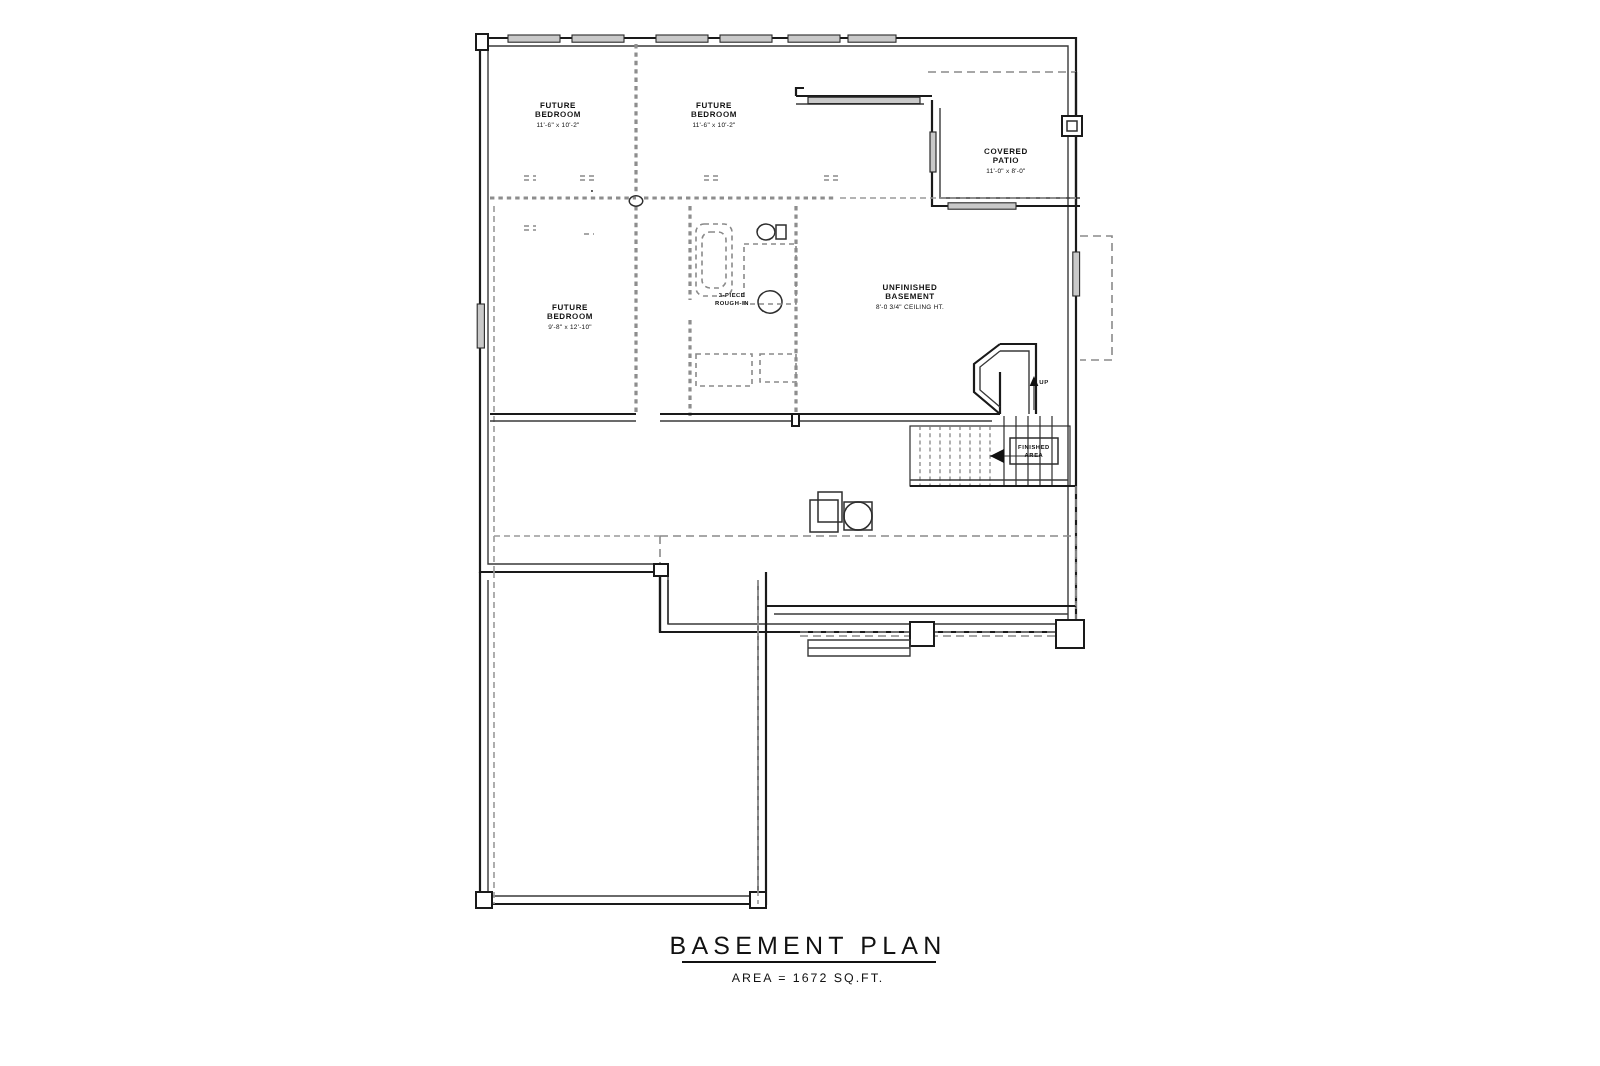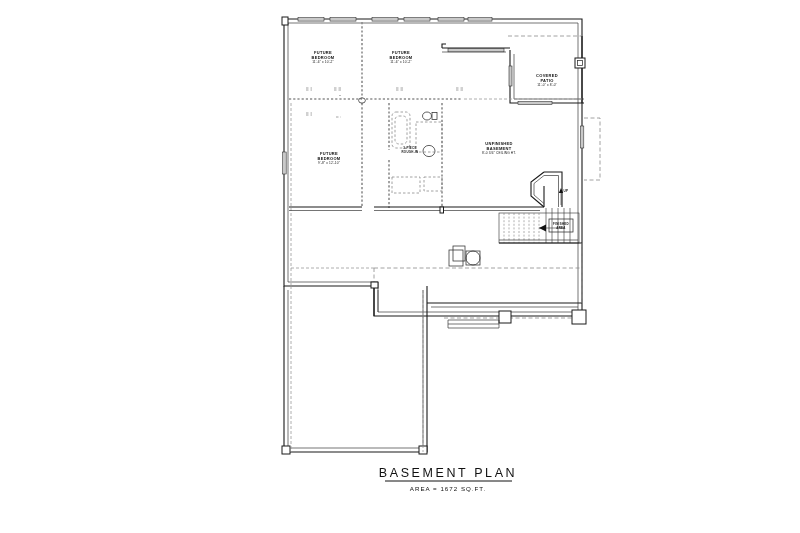--- a/index.html
+++ b/index.html
@@ -12,21 +12,20 @@
     height: 533px;
     font-family: "Liberation Sans", sans-serif;
     overflow: hidden;
     position: relative;
   }
   #plan-root {
     position: absolute;
     inset: 0;
     width: 650px;
     height: 533px;
-    padding-left: 44px;
   }
   svg { display: block; }
 
   .wall       { fill: none; stroke: #1a1a1a; stroke-width: 1.1; }
   .wall-thin  { fill: none; stroke: #3a3a3a; stroke-width: 0.7; }
   .wall-fill  { fill: #ffffff; stroke: #1a1a1a; stroke-width: 1.0; }
   .hatch      { fill: #c9c9c9; stroke: #2a2a2a; stroke-width: 0.6; }
   .dash-part  { fill: none; stroke: #8d8d8d; stroke-width: 1.6; stroke-dasharray: 2.2 2.0; }
   .dash-thin  { fill: none; stroke: #9a9a9a; stroke-width: 0.8; stroke-dasharray: 3 2; }
   .dash-foot  { fill: none; stroke: #8a8a8a; stroke-width: 0.8; stroke-dasharray: 4 2.5; }

